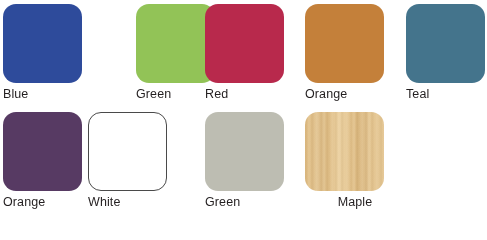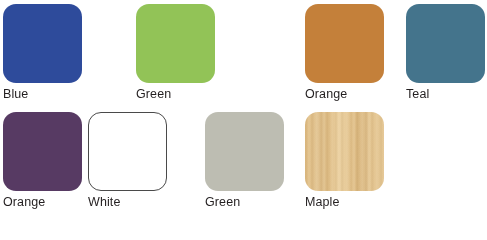--- a/index.html
+++ b/index.html
@@ -109,20 +109,24 @@
 
   <div class="swatch-row row-top">
       <div class="swatch-cell" style="left: 2px;">
         <div class="swatch-chip" style="background-color: rgb(46, 75, 155);"></div>
         <div class="swatch-label">Blue</div>
       </div>
       <div class="swatch-cell" style="left: 103px; margin-left: 32px;">
         <div class="swatch-chip" style="background-color: rgb(146, 195, 87);"></div>
         <div class="swatch-label">Green</div>
       </div>
+      <div class="swatch-cell" style="left: 204px;">
+        <div class="swatch-chip" style="background-color: rgb(184, 41, 76);"></div>
+        <div class="swatch-label">Red</div>
+      </div>
       <div class="swatch-cell" style="left: 304px;">
         <div class="swatch-chip" style="background-color: rgb(196, 128, 58);"></div>
         <div class="swatch-label">Orange</div>
       </div>
       <div class="swatch-cell" style="left: 405px;">
         <div class="swatch-chip" style="background-color: rgb(68, 116, 140);"></div>
         <div class="swatch-label">Teal</div>
       </div>
     </div>
   <div class="swatch-row row-bottom">
@@ -131,19 +135,19 @@
         <div class="swatch-label">Orange</div>
       </div>
       <div class="swatch-cell" style="left: 87px;">
         <div class="swatch-chip outlined" style="background-color: rgb(255, 255, 255);"></div>
         <div class="swatch-label">White</div>
       </div>
       <div class="swatch-cell" style="left: 204px;">
         <div class="swatch-chip" style="background-color: rgb(189, 189, 178);"></div>
         <div class="swatch-label">Green</div>
       </div>
-      <div class="swatch-cell" style="left: 304px;">
+      <div class="swatch-cell" style="left: 304px; text-align: center;">
         <div class="swatch-chip wood" style="background-color: rgb(227, 195, 141);"></div>
         <div class="swatch-label">Maple</div>
       </div>
     </div>
 
 </div>
 
 </body></html>

